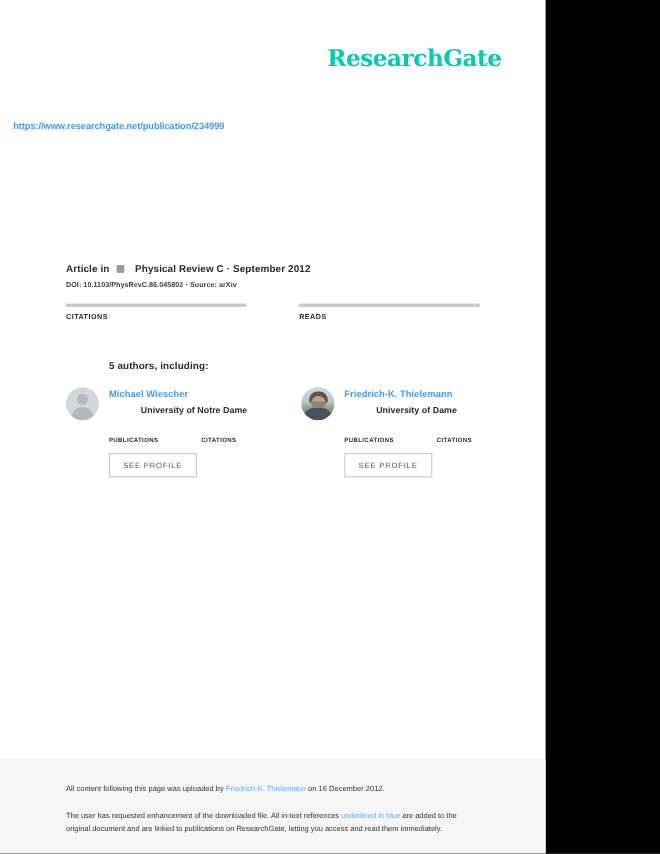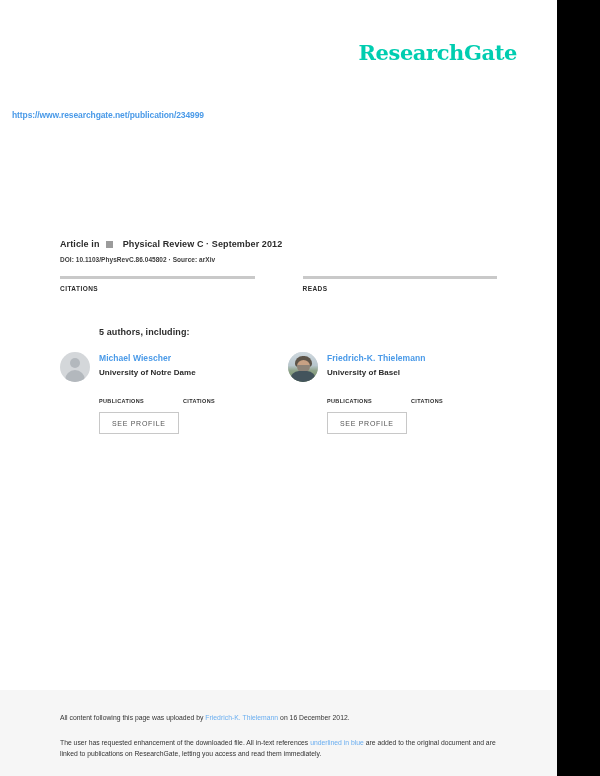--- a/index.html
+++ b/index.html
@@ -9,21 +9,21 @@
   }
   body {
     width: 600px;
     height: 776px;
     font-family: "Liberation Sans", sans-serif;
     overflow: hidden;
   }
 
   .page {
     position: relative;
-    width: 557px;
+    width: 496px;
     height: 776px;
     background: #ffffff;
     box-sizing: border-box;
   }
 
   
   .logo-row {
     position: absolute;
     top: 40px;
     left: 0;
@@ -237,20 +237,21 @@
     letter-spacing: 0.05px;
     white-space: nowrap;
   }
   .author-affil {
     margin-top: 5px;
     font-size: 8px;
     font-weight: bold;
     color: #2b2b2b;
     letter-spacing: 0.05px;
     white-space: nowrap;
+    margin-left: 29px;
   }
 
   .author-stats {
     margin-top: 6px;
     margin-left: 39px;
     display: flex;
     gap: 26px;
   }
   .astat {
     min-width: 58px;
@@ -380,21 +381,21 @@
       <div class="author-head">
         <div class="avatar avatar-photo">
           <span class="ph-sky"></span>
           <span class="ph-hair"></span>
           <span class="ph-face"></span>
           <span class="ph-beard"></span>
           <span class="ph-shoulders"></span>
         </div>
         <div class="author-text">
           <div class="author-name">Friedrich-K. Thielemann</div>
-          <div class="author-affil">University of Basel</div>
+          <div class="author-affil">University of Dame</div>
         </div>
       </div>
       <div class="author-stats">
         <div class="astat">
           <div class="astat-value"></div>
           <div class="astat-label">PUBLICATIONS</div>
         </div>
         <div class="astat">
           <div class="astat-value"></div>
           <div class="astat-label">CITATIONS</div>

